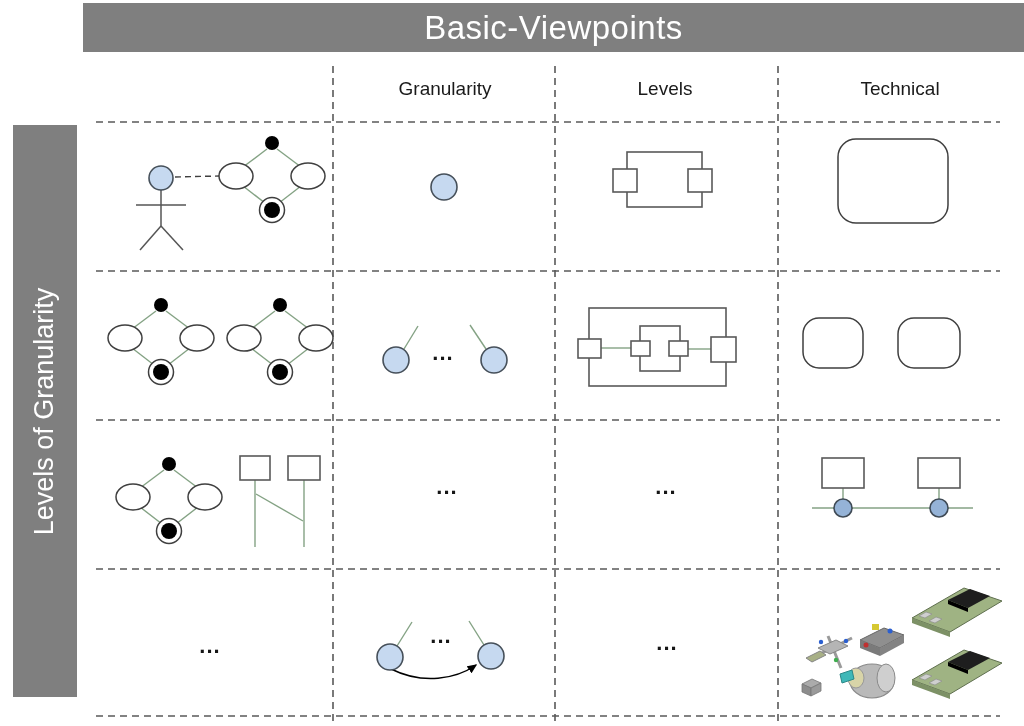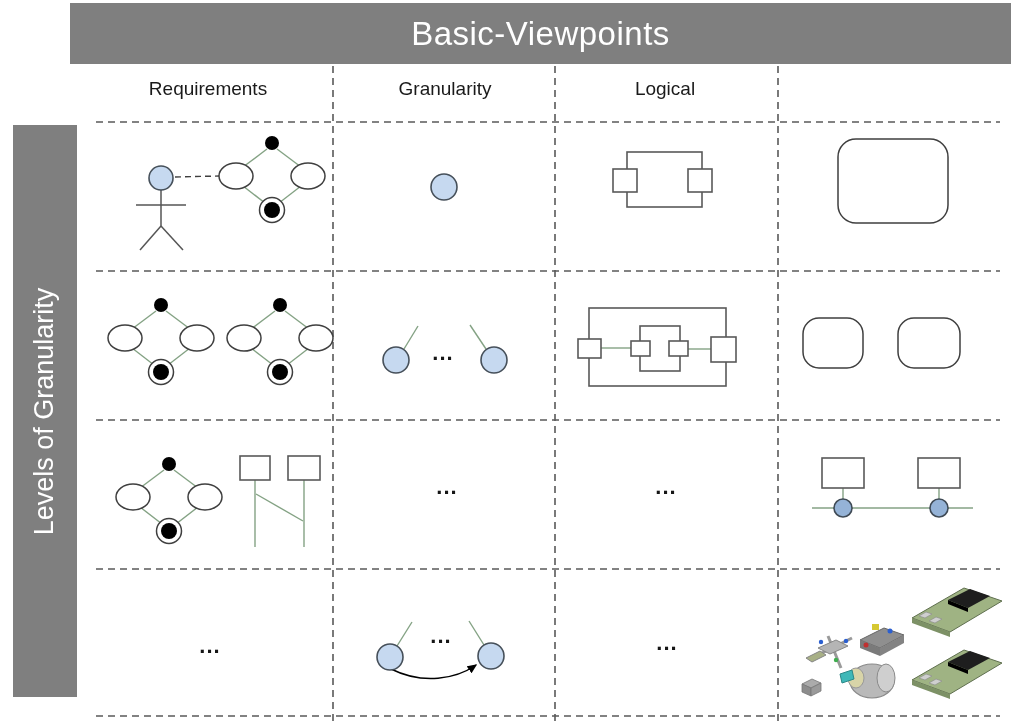--- a/index.html
+++ b/index.html
@@ -4,21 +4,21 @@
 <style>
   :root{
     --frame-gray:#7f7f7f; --node-blue-fill:#c6d9f0; --bus-node-blue:#95b3d7;
     --connector-green:#84a284; --outline-dark:#3f3f3f; --dash-gray:#595959;
     --header-text:#ffffff; --label-text:#1a1a1a;
   }
   html,body{margin:0;padding:0;background:#fff;}
   #canvas{position:relative;width:1024px;height:726px;background:#fff;overflow:hidden;
           font-family:"Liberation Sans",sans-serif;}
   .abs{position:absolute;}
-  #header-bar{left:70px;top:3px;width:941px;height:61px;background:var(--frame-gray);
+  #header-bar{left:83px;top:3px;width:941px;height:49px;background:var(--frame-gray);
               display:flex;align-items:center;justify-content:center;text-align:right;}
   #header-title{color:var(--header-text);font-size:33px;letter-spacing:.5px;}
   #sidebar-bar{left:13px;top:125px;width:64px;height:572px;background:var(--frame-gray);
                display:flex;align-items:center;justify-content:center;}
   #sidebar-label{color:var(--header-text);font-size:27px;white-space:nowrap;
                  transform:rotate(-90deg);}
   .col-label{top:72px;height:34px;line-height:34px;text-align:center;
              font-size:19px;color:var(--label-text);}
   .ellipsis{width:80px;text-align:center;font-size:22px;font-weight:bold;
             letter-spacing:1px;line-height:20px;color:#161616;}
@@ -39,23 +39,23 @@
 <div id="canvas">
 
   <div id="header-bar" class="abs">
     <span id="header-title">Basic-Viewpoints</span>
   </div>
 
   <div id="sidebar-bar" class="abs">
     <span id="sidebar-label">Levels of Granularity</span>
   </div>
 
-  <div class="abs col-label" style="left:103px;width:210px;">Requirements</div>
   <div class="abs col-label" style="left:340px;width:210px;">Granularity</div>
-  <div class="abs col-label" style="left:558px;width:214px;">Logical</div>
+  <div class="abs col-label" style="left:558px;width:214px;">Levels</div>
+  <div class="abs col-label" style="left:790px;width:220px;">Technical</div>
 
   <svg width="1024" height="726" viewBox="0 0 1024 726">
     <defs>
       <marker id="arrow" markerWidth="9" markerHeight="9" refX="6" refY="3" orient="auto">
         <path d="M0,0 L7,3 L0,6 z" fill="#000"></path>
       </marker>
       <g id="goal">
         <line class="ln-green" x1="-5" y1="-27" x2="-29" y2="-9"></line>
         <line class="ln-green" x1="5" y1="-27" x2="29" y2="-9"></line>
         <line class="ln-green" x1="-29" y1="10" x2="-7" y2="27"></line>

